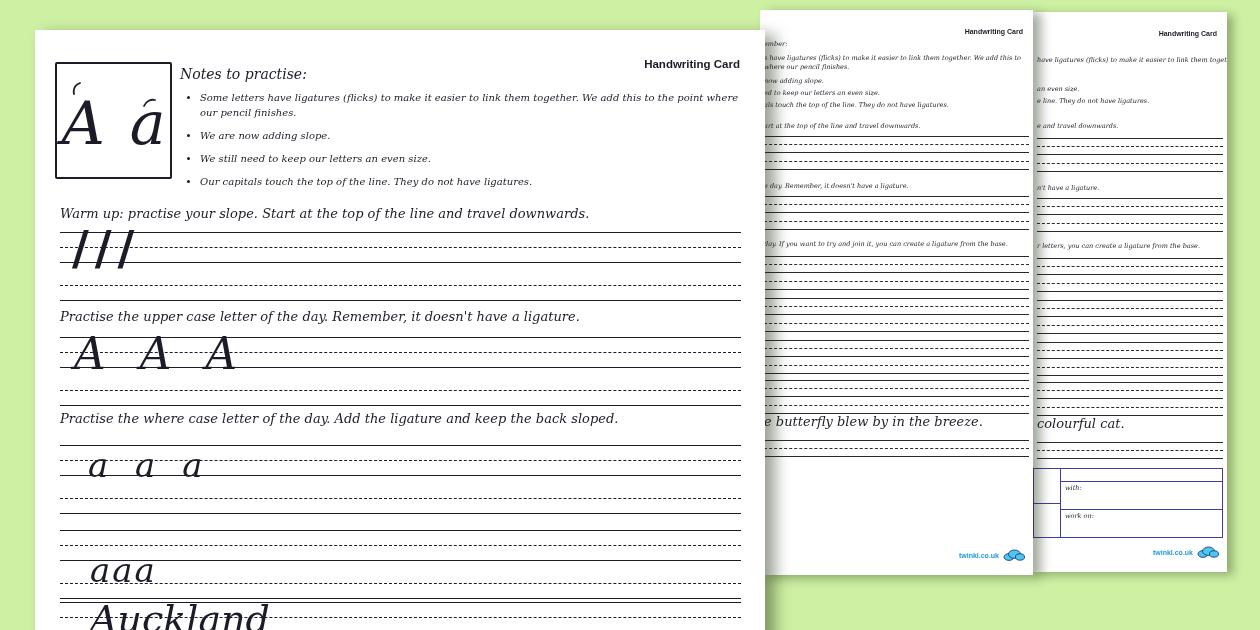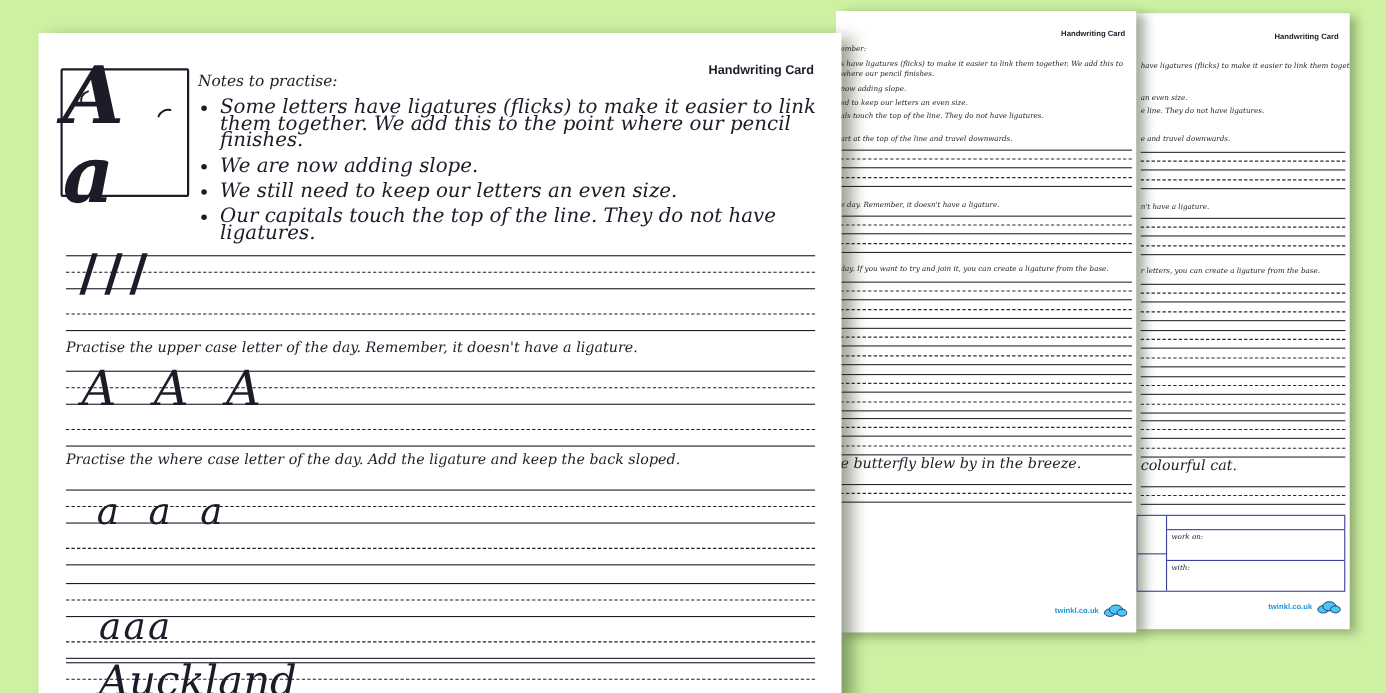--- a/index.html
+++ b/index.html
@@ -11,30 +11,30 @@
   html,body{margin:0;padding:0;}
   body{width:1260px;height:630px;overflow:hidden;background:var(--background);}
   .stage{position:relative;width:1260px;height:630px;overflow:hidden;background:var(--background);}
   .page{position:absolute;background:#ffffff;overflow:hidden;}
   .p-main{left:35px;top:30px;width:730px;height:640px;z-index:3;box-shadow:10px 5px 14px rgba(30,45,15,.45);}
   .p-middle{left:760px;top:10px;width:273px;height:565px;z-index:2;box-shadow:8px 3px 10px rgba(30,45,15,.4);text-align:right;}
   .p-right{left:1033px;top:12px;width:194px;height:560px;z-index:1;box-shadow:6px 3px 9px rgba(30,45,15,.35);}
 
   
   .letter-box{position:absolute;left:20px;top:32px;width:113px;height:113px;border:2.5px solid var(--ink);border-radius:2px;display:flex;align-items:center;justify-content:center;}
-  .letter-box .letters{font-family:"DejaVu Serif",serif;font-style:italic;font-size:72px;line-height:1;color:var(--ink);word-spacing:6px;padding-top:4px;font-weight:bold;}
+  .letter-box .letters{font-family:"DejaVu Serif",serif;font-style:italic;font-size:60px;line-height:1;color:var(--ink);word-spacing:6px;padding-top:4px;}
   .flick{position:absolute;}
   .flick svg{display:block;}
   .m-title{position:absolute;right:25px;top:28px;font-family:"Liberation Sans",sans-serif;font-weight:bold;font-size:11.5px;color:var(--ink);}
   .s-title{position:absolute;right:10px;top:18px;font-family:"Liberation Sans",sans-serif;font-weight:bold;font-size:7px;color:var(--ink);white-space:nowrap;}
 
   .notes{position:absolute;left:145px;top:36px;width:568px;}
   .notes-h{font-family:"DejaVu Serif",serif;font-style:italic;font-size:14px;color:var(--ink);}
   .notes-list{margin:8px 0 0 20px;padding:0;}
-  .notes-list li{font-family:"DejaVu Serif",serif;font-style:italic;font-size:18px;line-height:15px;margin-bottom:8px;color:var(--ink);}
+  .notes-list li{font-family:"DejaVu Serif",serif;font-style:italic;font-size:10px;line-height:15px;margin-bottom:8px;color:var(--ink);}
 
   .m-instr{position:absolute;left:25px;font-family:"DejaVu Serif",serif;font-style:italic;font-size:13px;color:var(--ink);white-space:nowrap;}
 
   .rules{position:absolute;left:25px;width:681px;height:70px;}
   .rules .ln{position:absolute;left:0;right:0;height:0;border-top:1.5px solid var(--ink);}
   .rules .ln.d{border-top:1.2px dashed var(--ink);}
   .rules.mini{left:4px;right:4px;width:auto;height:35px;}
   .rules.mini .ln{border-top-width:1px;border-top-color:#2a2a33;}
   .rules.mini .ln.d{border-top-width:0.9px;}
 
@@ -126,22 +126,22 @@
         <div class="ln d" style="top: 8px;"></div>
         <div class="ln" style="top: 16px;"></div>
       </div>
     <div class="reflect" style="top:456px;left:0">
       <div class="r-left">
         <div class="r-cell"></div>
         <div class="r-cell"></div>
       </div>
       <div class="r-right">
         <div class="r-head"></div>
+        <div class="r-row">with:</div>
         <div class="r-row">work on:</div>
-        <div class="r-row">with:</div>
       </div>
     </div>
     <div class="footer">
       <span class="t-url">twinkl.co.uk</span>
       <span class="t-logo">
         <svg width="22" height="12" viewBox="0 0 22 12">
             <g fill="#4cc7f0" stroke="#1a2a6c" stroke-width="0.8">
               <ellipse cx="6" cy="8" rx="5" ry="3.4"></ellipse>
               <ellipse cx="11.5" cy="5.2" rx="6" ry="4.2"></ellipse>
               <ellipse cx="17" cy="8" rx="4.5" ry="3.2"></ellipse>
@@ -244,20 +244,21 @@
     <div class="notes">
       <div class="notes-h">Notes to practise:</div>
       <ul class="notes-list">
         <li>Some letters have ligatures (flicks) to make it easier to link them together. We add this to the point where our pencil finishes.</li>
         <li>We are now adding slope.</li>
         <li>We still need to keep our letters an even size.</li>
         <li>Our capitals touch the top of the line. They do not have ligatures.</li>
       </ul>
     </div>
 
+    <div class="m-instr" style="top:176px">Warm up: practise your slope. Start at the top of the line and travel downwards.</div>
     <div class="rules" style="top:202px">
       <span class="ex ex-slash">///</span>
     <div class="ln" style="top: 0px;"></div>
         <div class="ln d" style="top: 15px;"></div>
         <div class="ln" style="top: 30px;"></div>
         <div class="ln d" style="top: 53px;"></div>
         <div class="ln" style="top: 68px;"></div>
       </div>
 
     <div class="m-instr" style="top:279px">Practise the upper case letter of the day. Remember, it doesn't have a ligature.</div>

